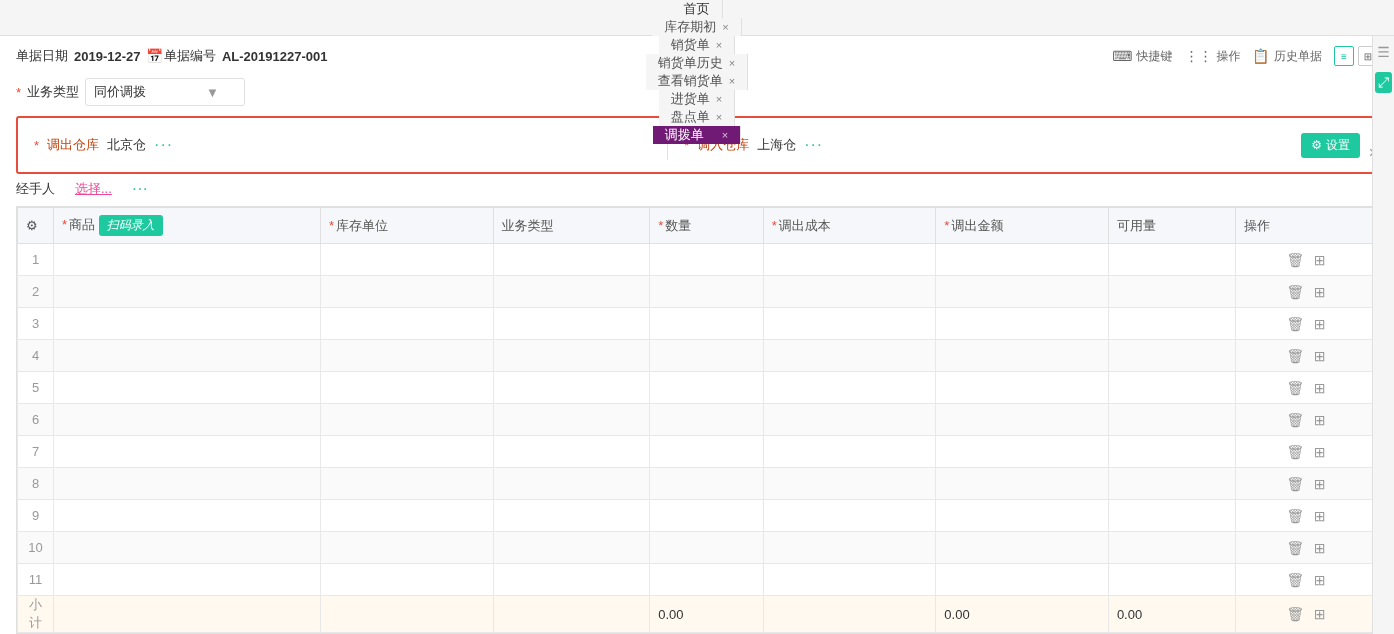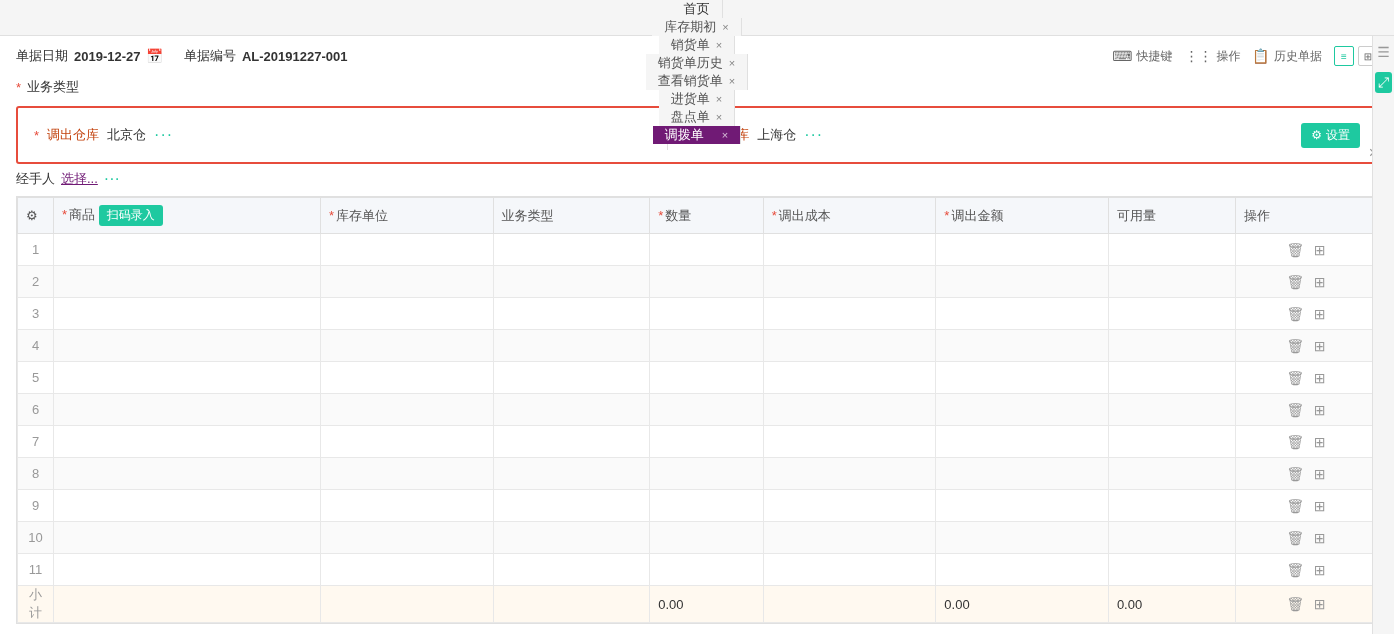--- a/index.html
+++ b/index.html
@@ -60,21 +60,20 @@
     
     .form-header {
       display: flex;
       align-items: center;
       justify-content: space-between;
       margin-bottom: 12px;
     }
     .form-header-left {
       display: flex;
       align-items: center;
-      gap: 20px;
     }
     .field-group {
       display: flex;
       align-items: center;
       gap: 6px;
     }
     .field-label { color: #333; font-size: 13px; }
     .field-value { color: #333; font-size: 13px; font-weight: 700; }
     .calendar-icon {
       color: #1ec9a0;
@@ -169,24 +168,24 @@
       min-width: 160px;
       background: #fff;
       cursor: pointer;
       gap: 60px;
     }
     .form-field .value-box .text { color: #333; }
     .form-field .value-box .arrow { color: #999; }
     .handler-field {
       display: flex;
       align-items: center;
-      gap: 6px;
+      gap: 20px;
     }
     .handler-field .label { color: #333; }
-    .handler-placeholder { color: #701a75; text-decoration: underline; }
+    .handler-placeholder { color: #ec4899; text-decoration: underline; }
     .handler-dots { color: #1ec9a0; cursor: pointer; font-size: 16px; }
 
     
     .data-table-wrapper {
       border: 1px solid #e0e0e0;
       overflow: hidden;
     }
     .data-table {
       width: 100%;
       border-collapse: collapse;
@@ -243,20 +242,21 @@
     }
 
     .scan-btn {
       background: #1ec9a0;
       color: #fff;
       border: none;
       border-radius: 3px;
       padding: 2px 8px;
       font-size: 12px;
       cursor: pointer;
+      font-style: italic;
     }
 
     .gear-icon-cell {
       text-align: center;
       width: 36px;
     }
 
     
     .right-panel {
       position: fixed;
@@ -354,20 +354,24 @@
         <div class="layout-icon active">≡</div>
         <div class="layout-icon">⊞</div>
       </div>
     </div>
   </div>
 
   <div class="form-row">
     <div class="form-field">
       <span class="req">*</span>
       <span class="label">业务类型</span>
+      <div class="value-box">
+        <span class="text">同价调拨</span>
+        <span class="arrow">▼</span>
+      </div>
     </div>
   </div>
 
   <div class="warehouse-section">
     <div class="warehouse-field">
       <span class="req">*</span>
       <span class="wh-label">调出仓库</span>
       <span class="wh-value">北京仓</span>
       <span class="ellipsis-btn">···</span>
     </div>

